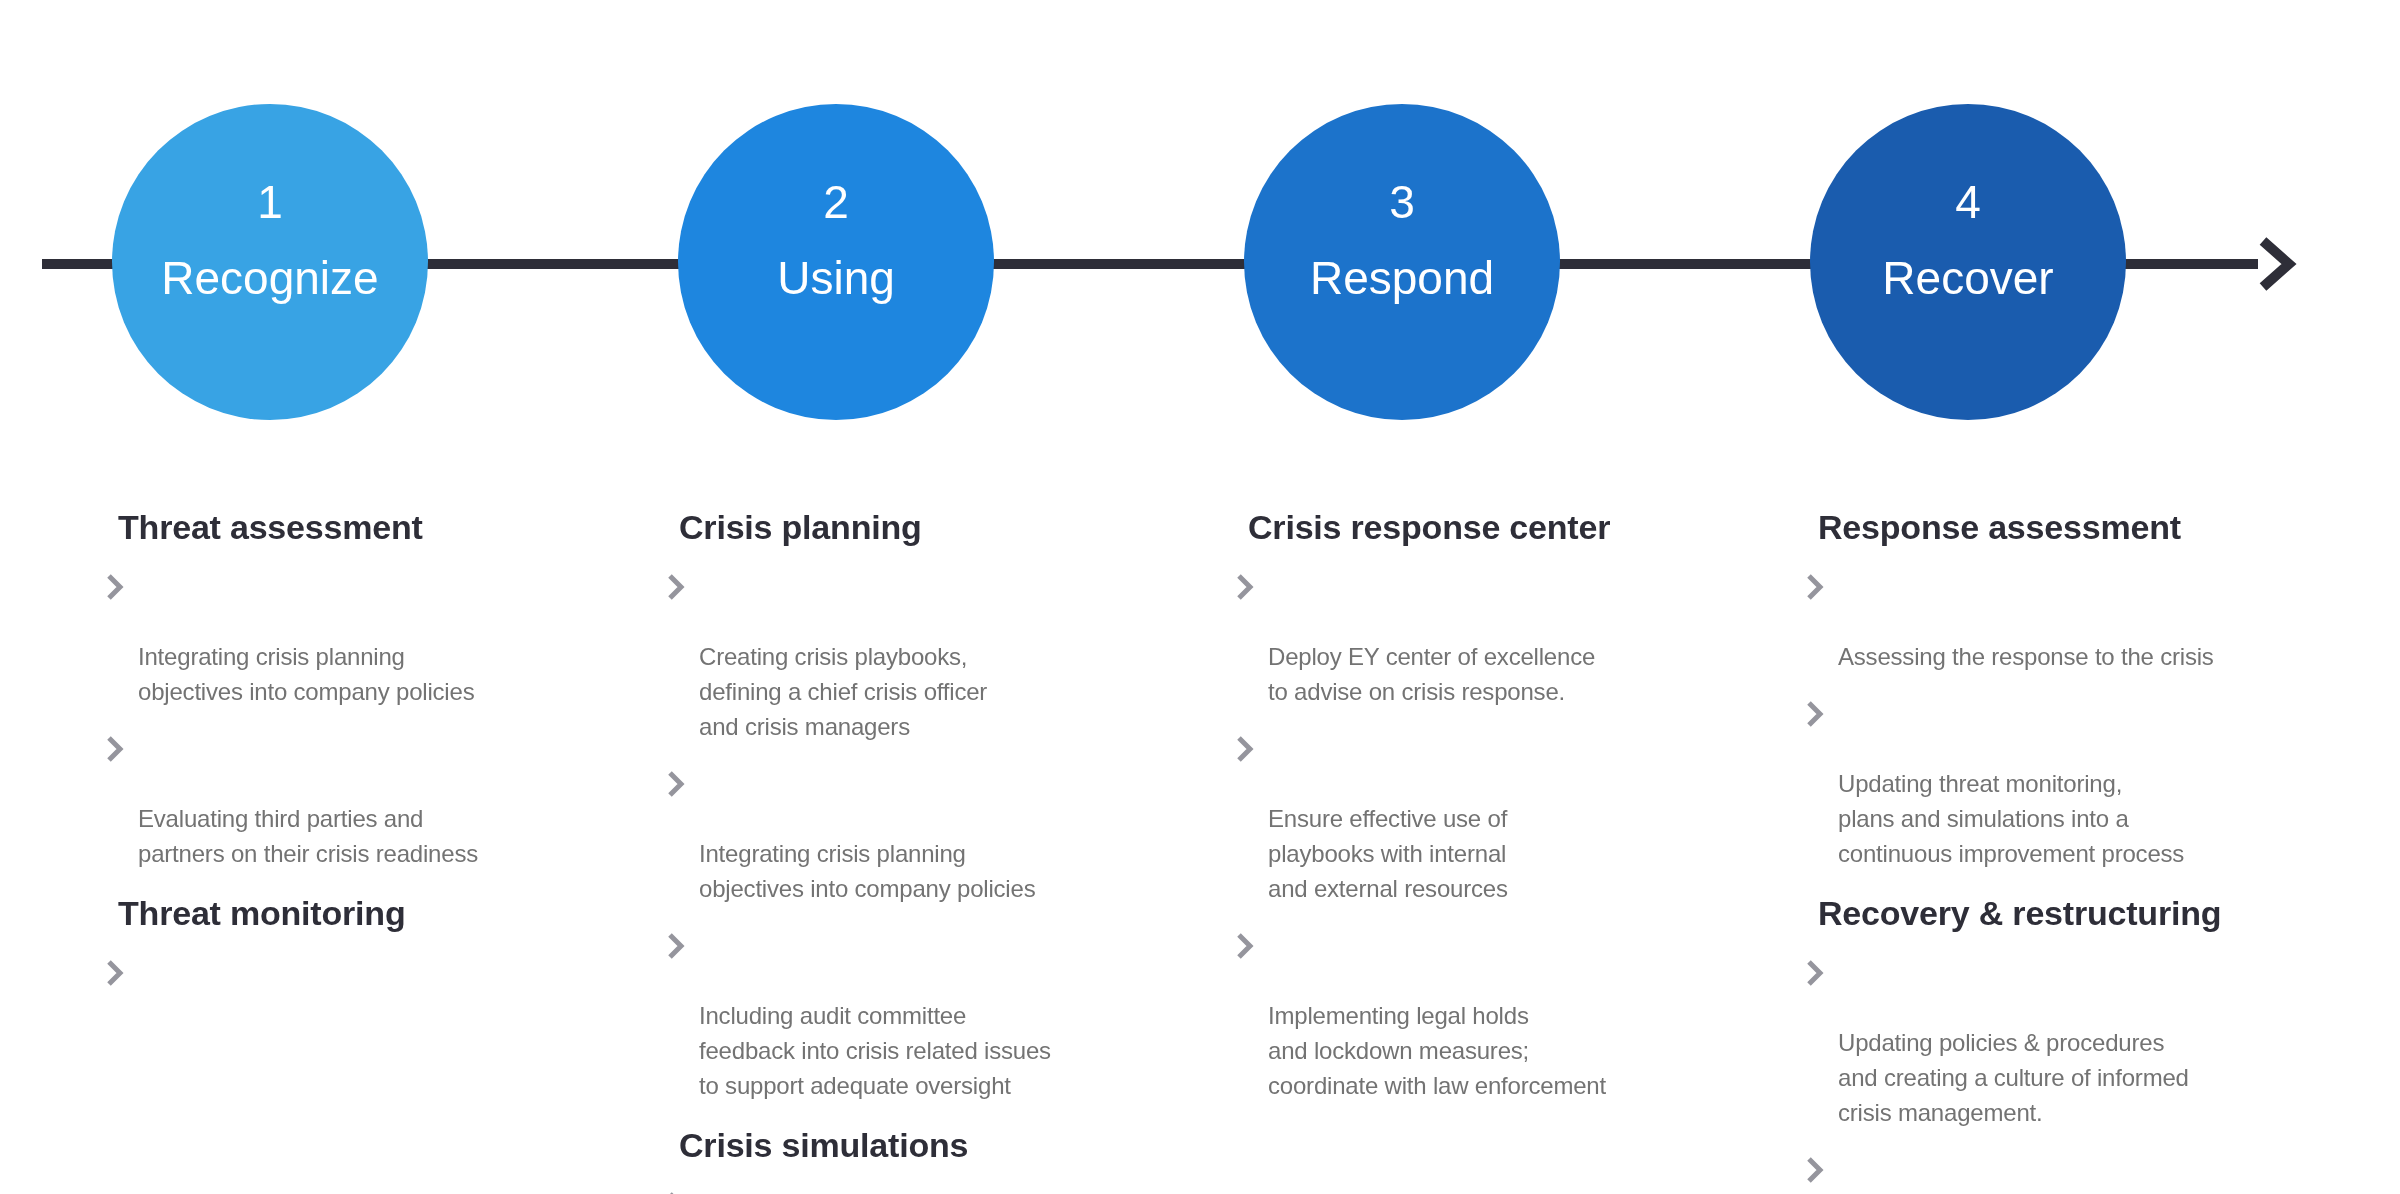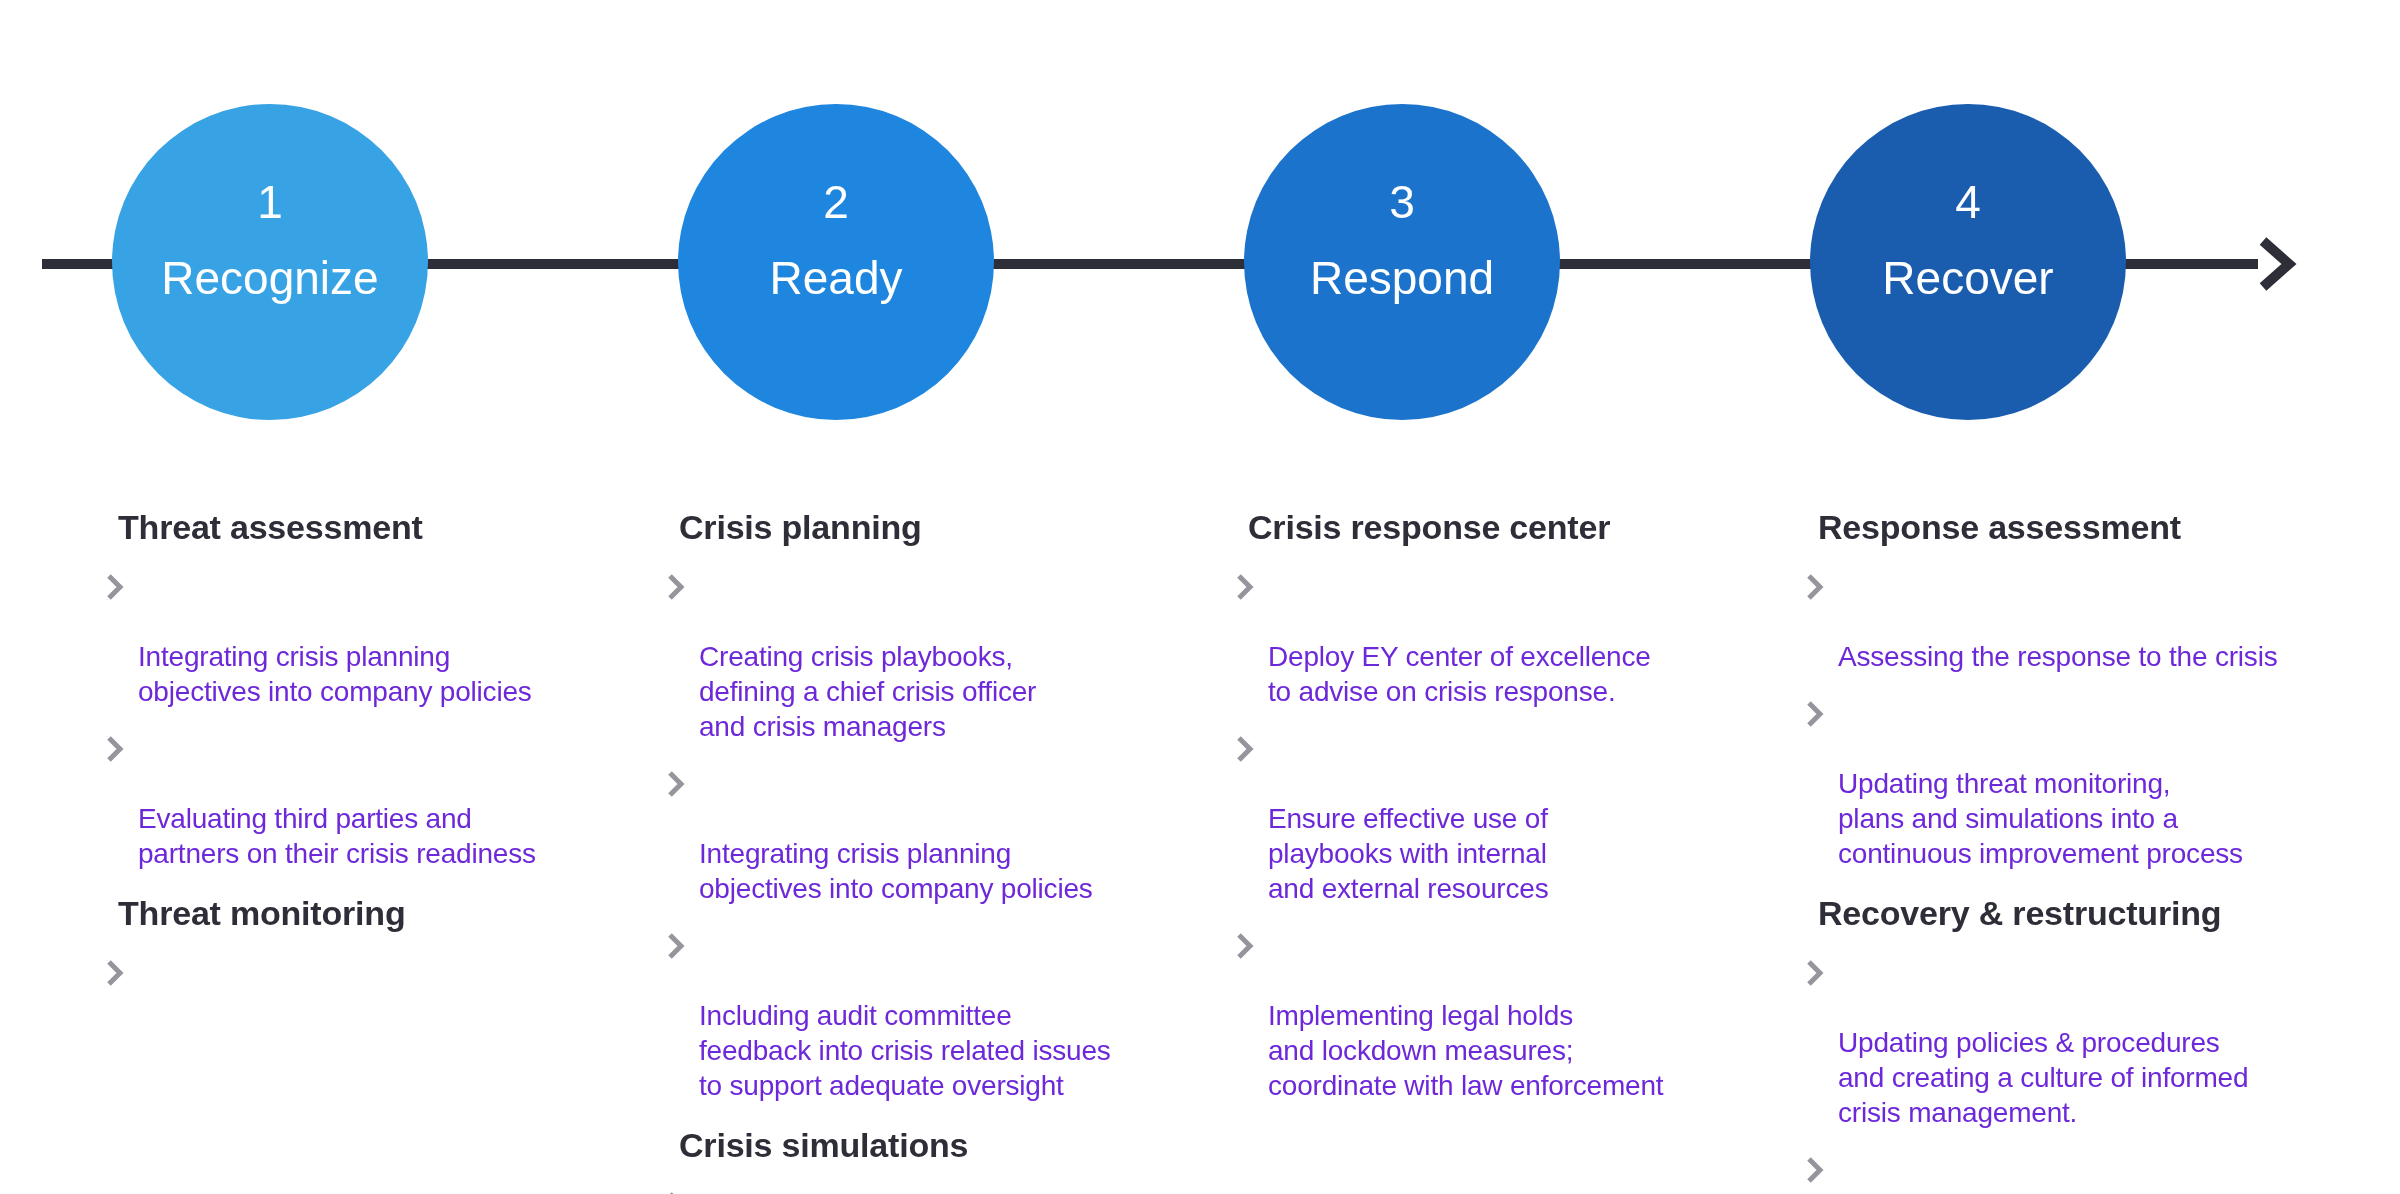--- a/index.html
+++ b/index.html
@@ -43,23 +43,23 @@
     line-height: 40px;
     font-weight: 700;
     color: #2e2e38;
     letter-spacing: -0.2px;
   }
   .col h3:first-child { margin-top: 4px; }
   .bullet {
     position: relative;
     padding-left: 32px;
     margin: 0 0 22px 0;
-    font-size: 28px;
+    font-size: 24px;
     line-height: 35px;
-    color: #6d28d9;
+    color: #737373;
     white-space: pre-line;
     letter-spacing: -0.2px;
   }
   .chev { position: absolute; left: 0; top: 5px; width: 18px; height: 26px; }
 </style>
 </head>
 <body>
 
 <div class="canvas">
 
@@ -67,21 +67,21 @@
     <line x1="42" y1="35" x2="2258" y2="35" stroke="#2e2e38" stroke-width="10"></line>
     <path d="M2263 12 L2289 35 L2263 58" fill="none" stroke="#2e2e38" stroke-width="10"></path>
   </svg>
 
   <div class="circle" style="left: 112px; background-color: rgb(56, 163, 228);">
     <div class="num">1</div>
     <div class="lbl">Recognize</div>
   </div>
   <div class="circle" style="left: 678px; background-color: rgb(30, 134, 223);">
     <div class="num">2</div>
-    <div class="lbl">Ready</div>
+    <div class="lbl">Using</div>
   </div>
   <div class="circle" style="left: 1244px; background-color: rgb(28, 115, 203);">
     <div class="num">3</div>
     <div class="lbl">Respond</div>
   </div>
   <div class="circle" style="left: 1810px; background-color: rgb(26, 92, 174);">
     <div class="num">4</div>
     <div class="lbl">Recover</div>
   </div>
 

